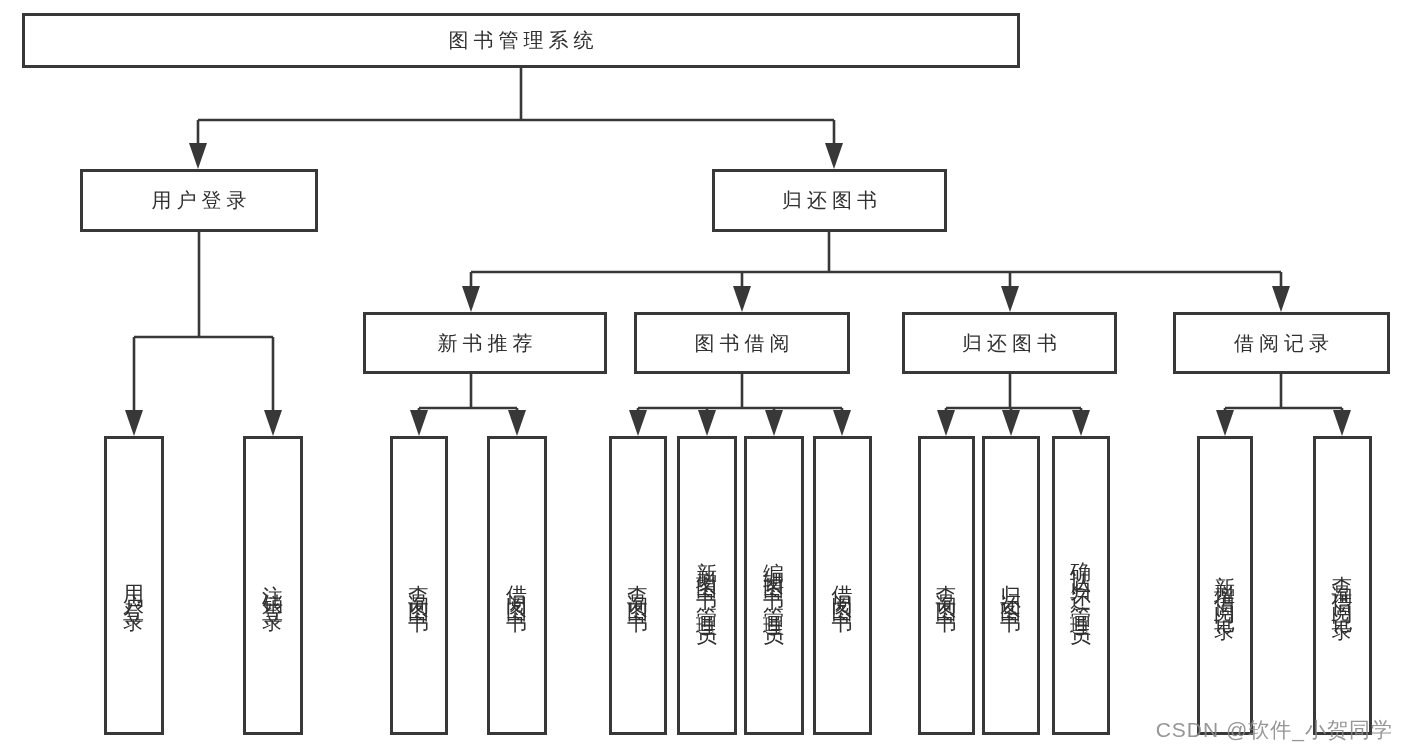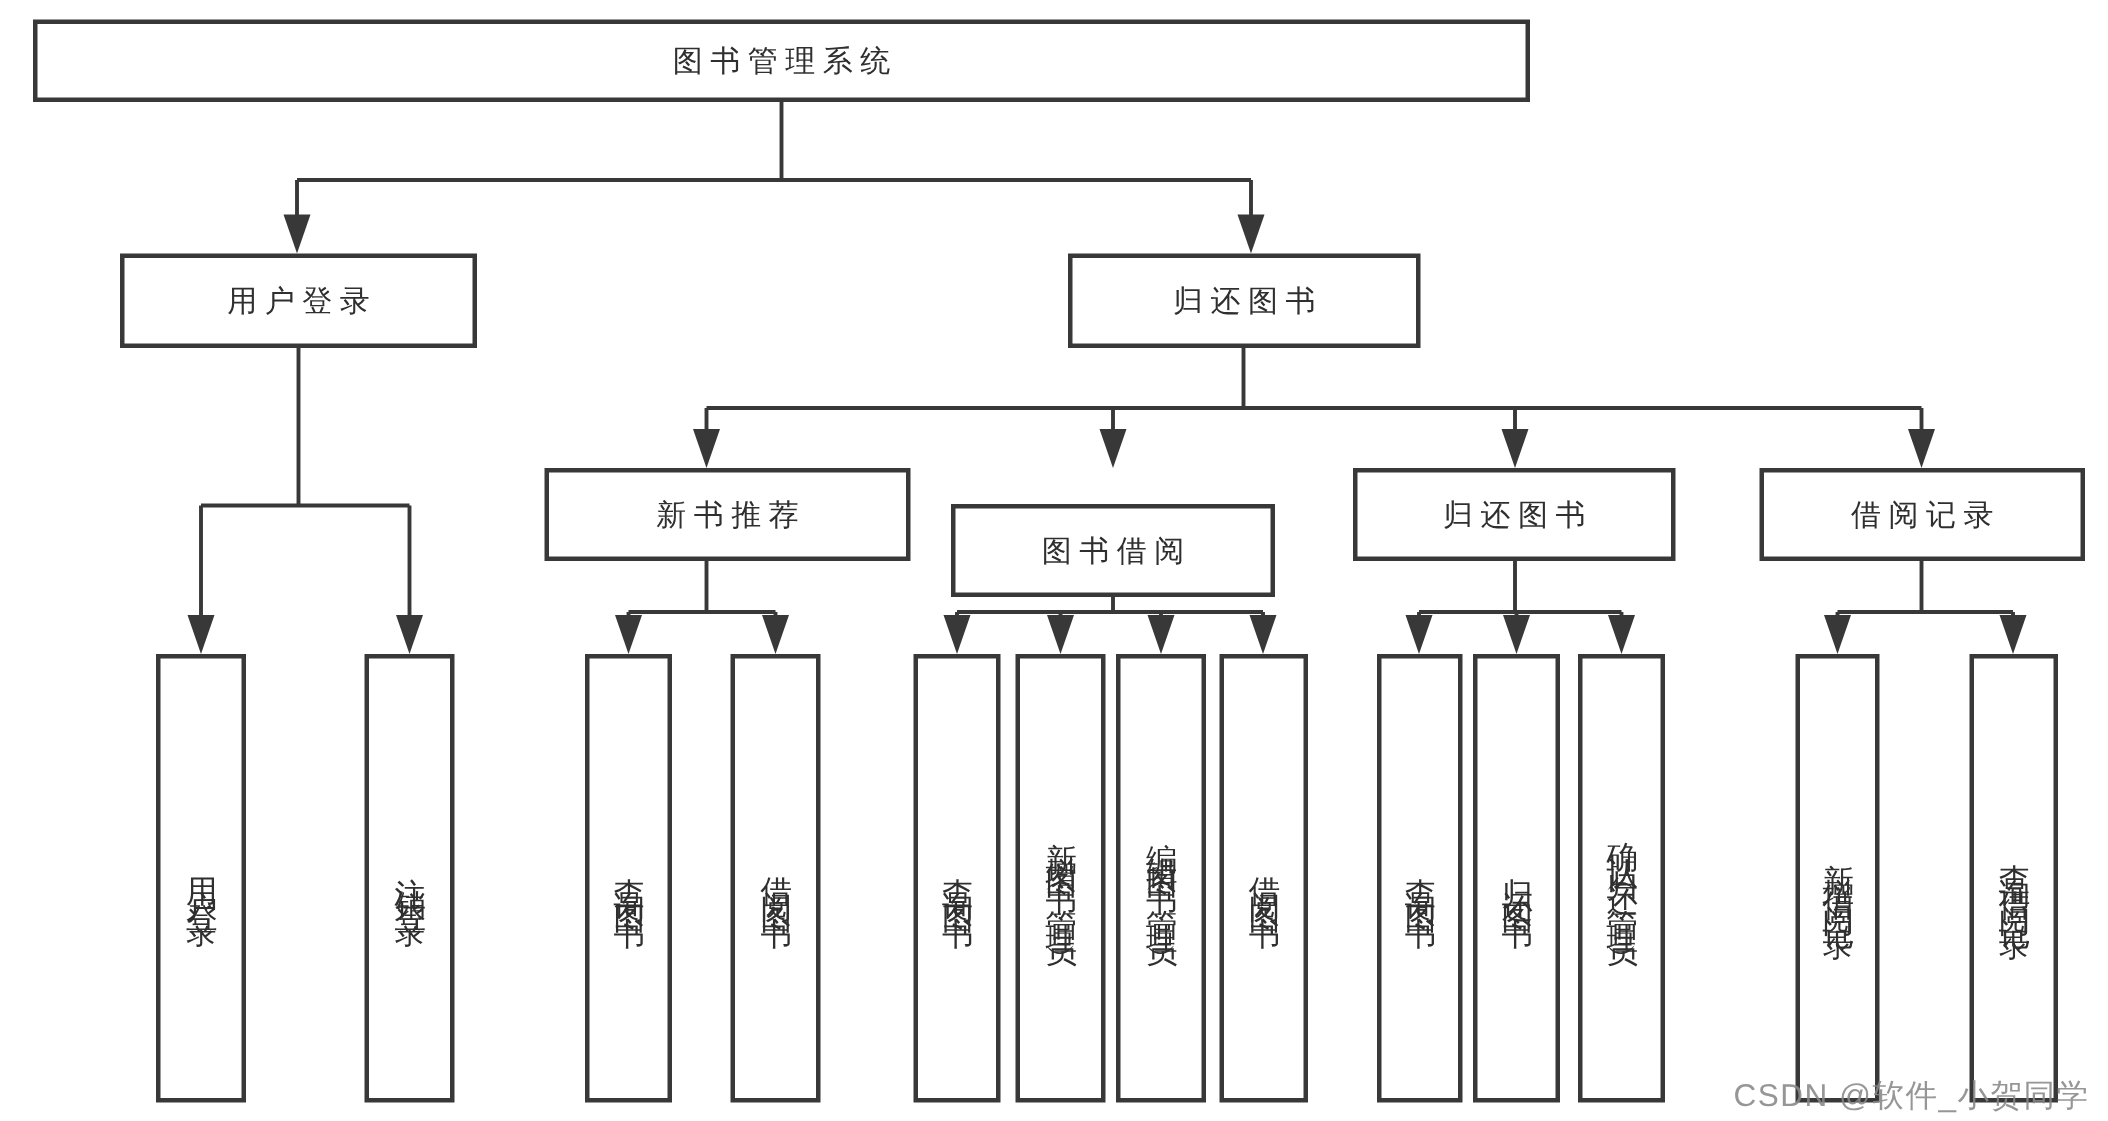--- a/index.html
+++ b/index.html
@@ -140,21 +140,21 @@
   <div class="node h" style="left:80px; top:169px; width:238px; height:63px;">
     <span>用户登录</span>
   </div>
   <div class="node h" style="left:712px; top:169px; width:235px; height:63px;">
     <span>归还图书</span>
   </div>
 
   <div class="node h" style="left:363px; top:312px; width:244px; height:62px;">
     <span>新书推荐</span>
   </div>
-  <div class="node h" style="left:634px; top:312px; width:216px; height:62px;margin-top:24px;">
+  <div class="node h" style="left:634px; top:312px; width:216px; height:62px;">
     <span>图书借阅</span>
   </div>
   <div class="node h" style="left:902px; top:312px; width:215px; height:62px;">
     <span>归还图书</span>
   </div>
   <div class="node h" style="left:1173px; top:312px; width:217px; height:62px;">
     <span>借阅记录</span>
   </div>
 
   <div class="node v" style="left:104px; top:436px; width:60px; height:299px;">

